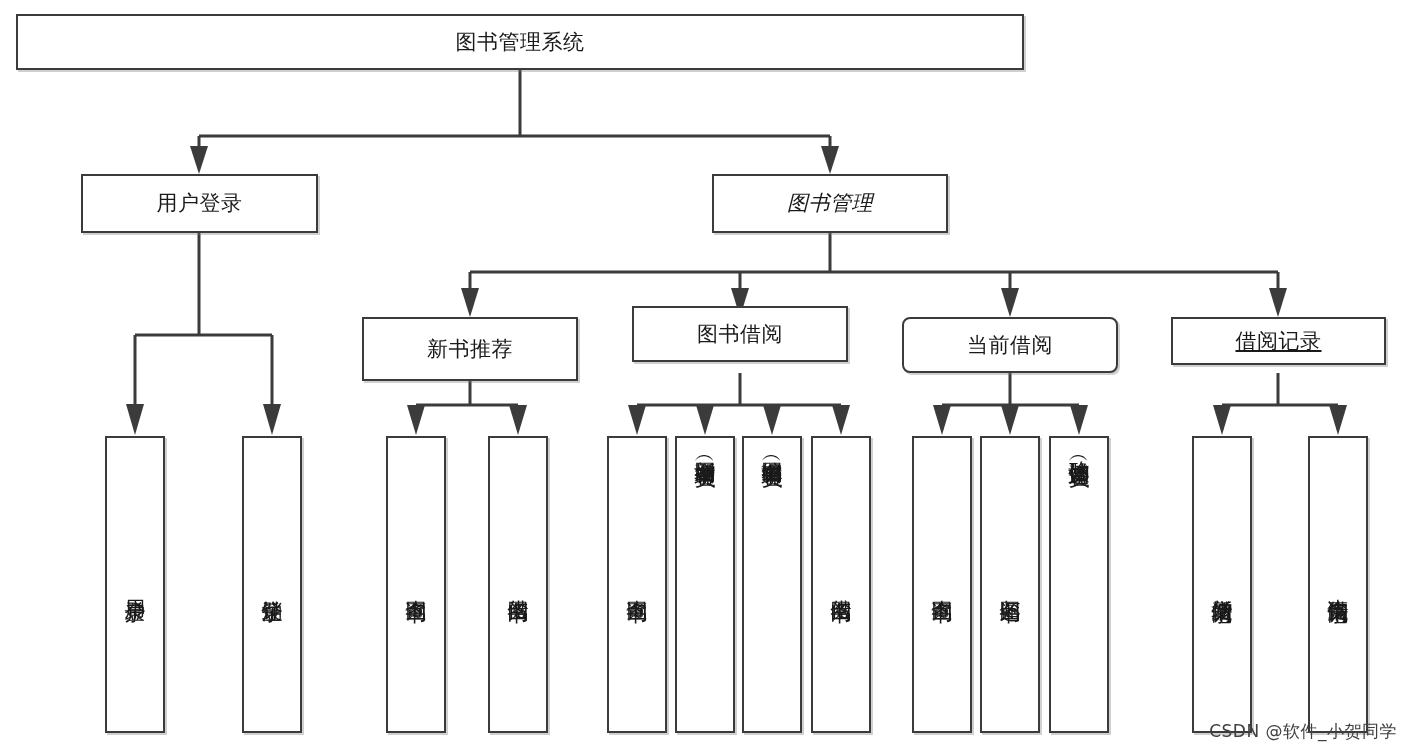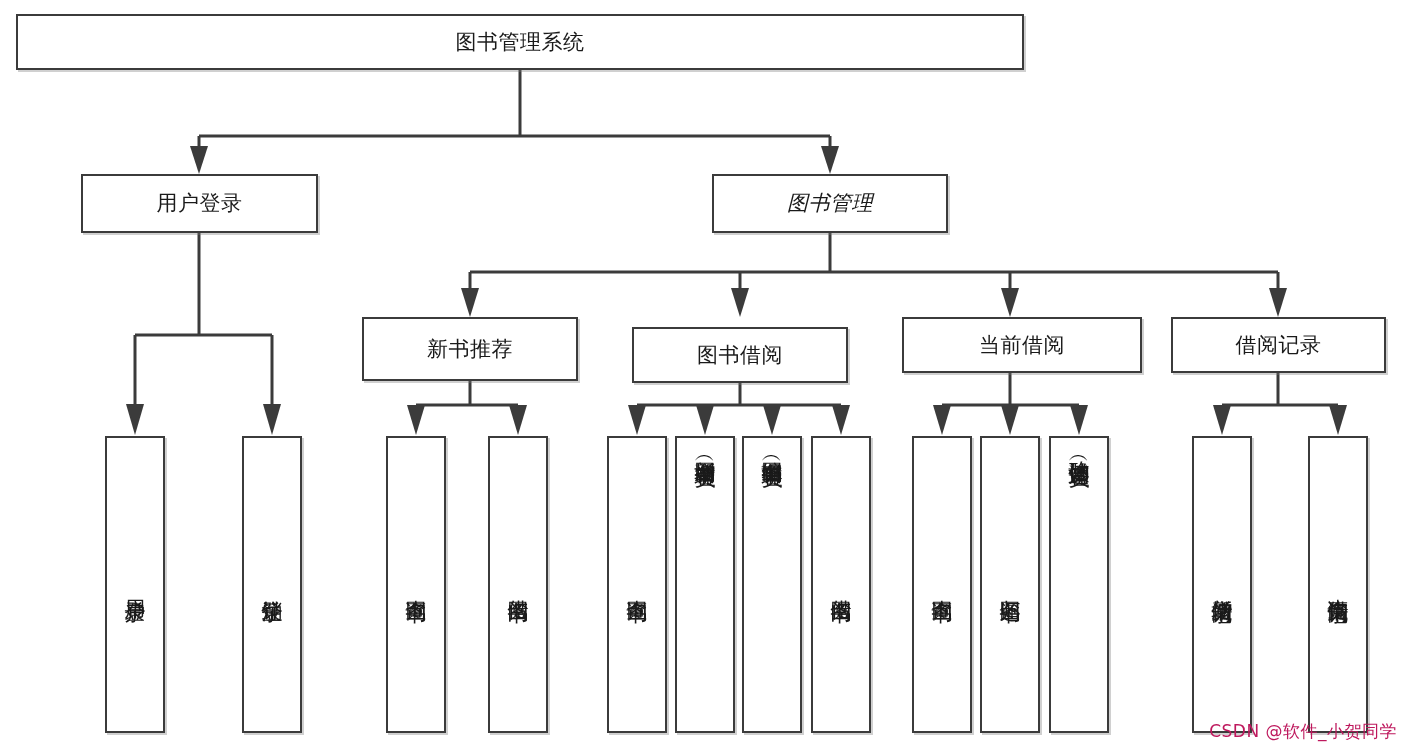--- a/index.html
+++ b/index.html
@@ -71,21 +71,21 @@
     fill: none;
   }
   .arrowhead {
     fill: #3b3b3b;
   }
   #watermark {
     position: absolute;
     right: 8px;
     bottom: 4px;
     font-size: 17px;
-    color: #be185d;
+    color: #404040;
     white-space: nowrap;
     letter-spacing: 0.5px;
   }
 </style>
 </head>
 <body>
 
 <div id="canvas">
 
   <svg id="wires" viewBox="0 0 1405 747">
@@ -161,27 +161,27 @@
   <div class="node horizontal" style="left:81px; top:174px; width:237px; height:59px;">
     <span class="label">用户登录</span>
   </div>
   <div class="node horizontal" style="left:712px; top:174px; width:236px; height:59px;font-style:italic;">
     <span class="label">图书管理</span>
   </div>
 
   <div class="node horizontal" style="left:362px; top:317px; width:216px; height:64px;">
     <span class="label">新书推荐</span>
   </div>
-  <div class="node horizontal" style="left:632px; top:327px; width:216px; height:56px;">
+  <div class="node horizontal" style="left:632px; top:306px; width:216px; height:56px;">
     <span class="label">图书借阅</span>
   </div>
-  <div class="node horizontal" style="left:902px; top:317px; width:240px; height:56px;">
+  <div class="node horizontal" style="left:902px; top:317px; width:216px; height:56px;border-radius:8px;">
     <span class="label">当前借阅</span>
   </div>
-  <div class="node horizontal" style="left:1171px; top:317px; width:215px; height:56px;">
+  <div class="node horizontal" style="left:1171px; top:317px; width:215px; height:48px;text-decoration:underline;">
     <span class="label">借阅记录</span>
   </div>
 
   <div class="node vertical centered" style="left:105px; top:436px; width:60px; height:297px;">
     <span class="label">用户登录</span>
   </div>
   <div class="node vertical centered" style="left:242px; top:436px; width:60px; height:297px;">
     <span class="label">注销登录</span>
   </div>
 

